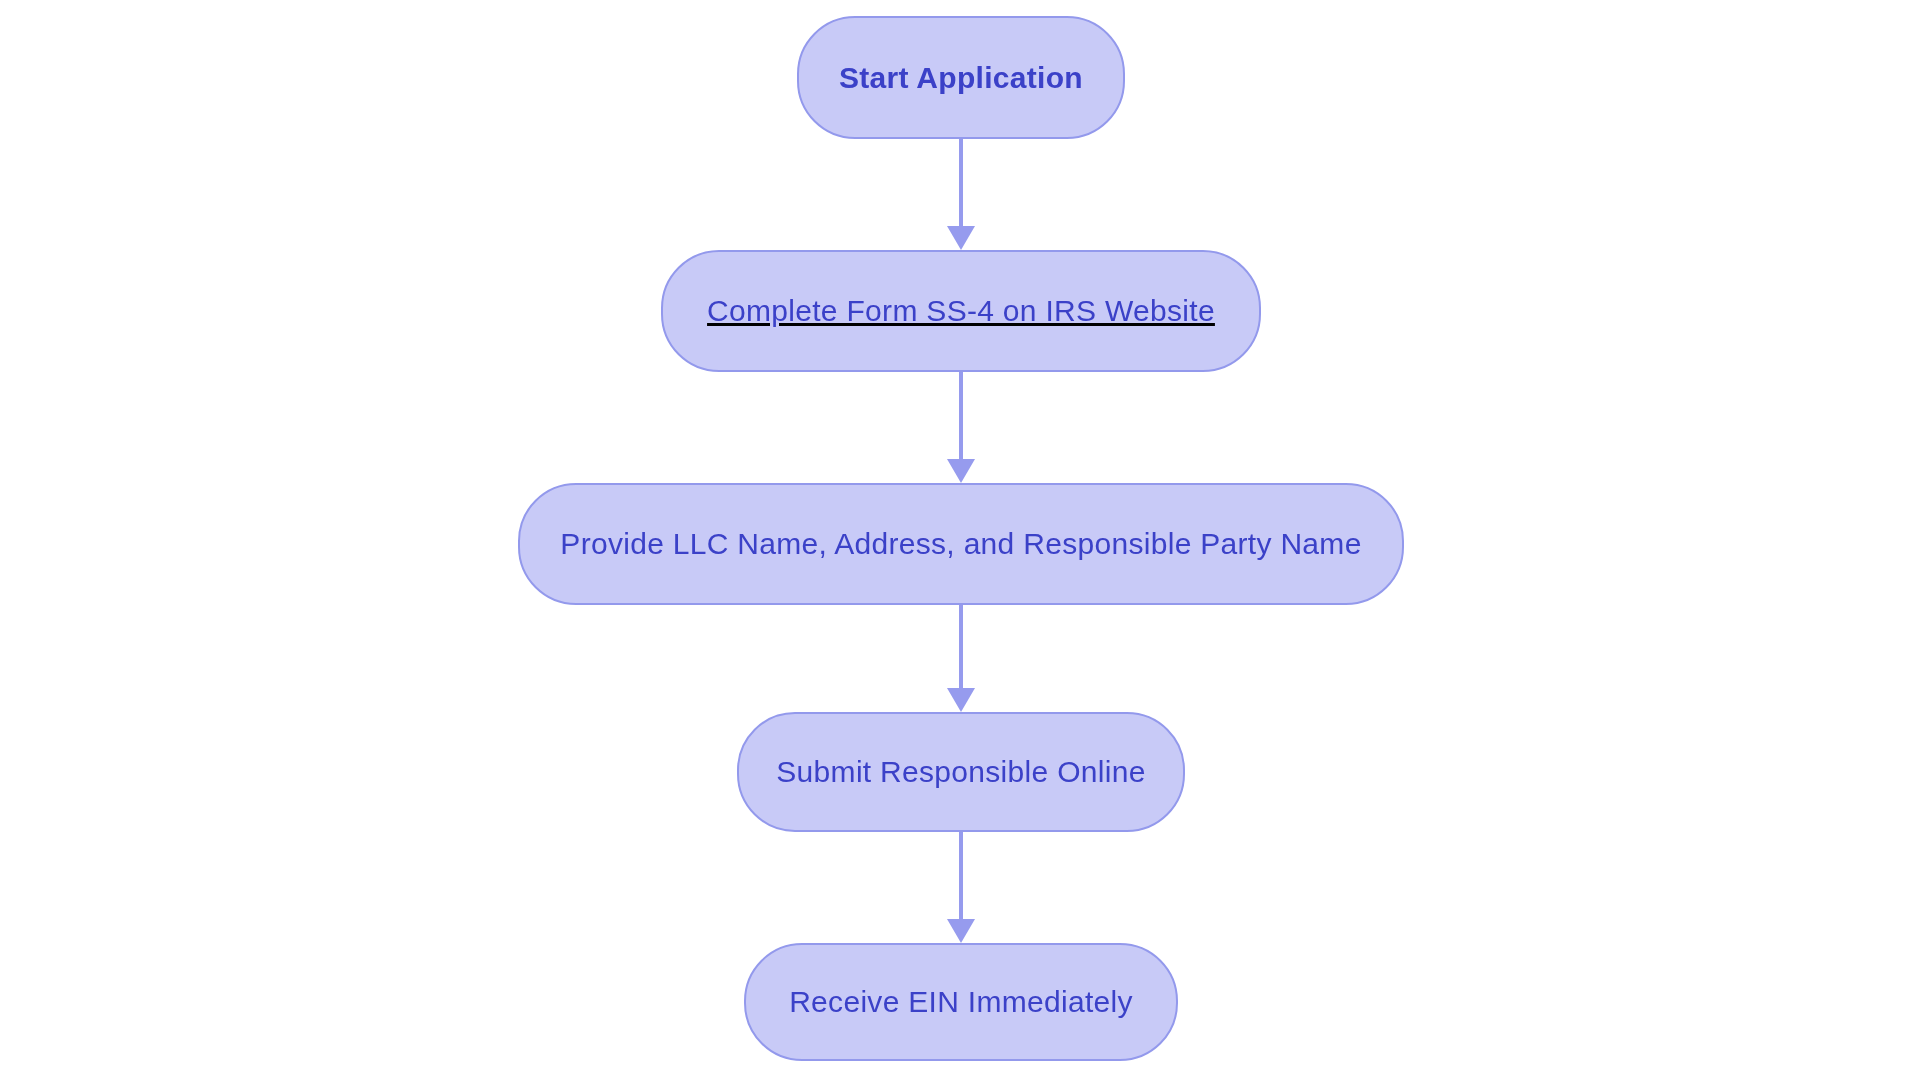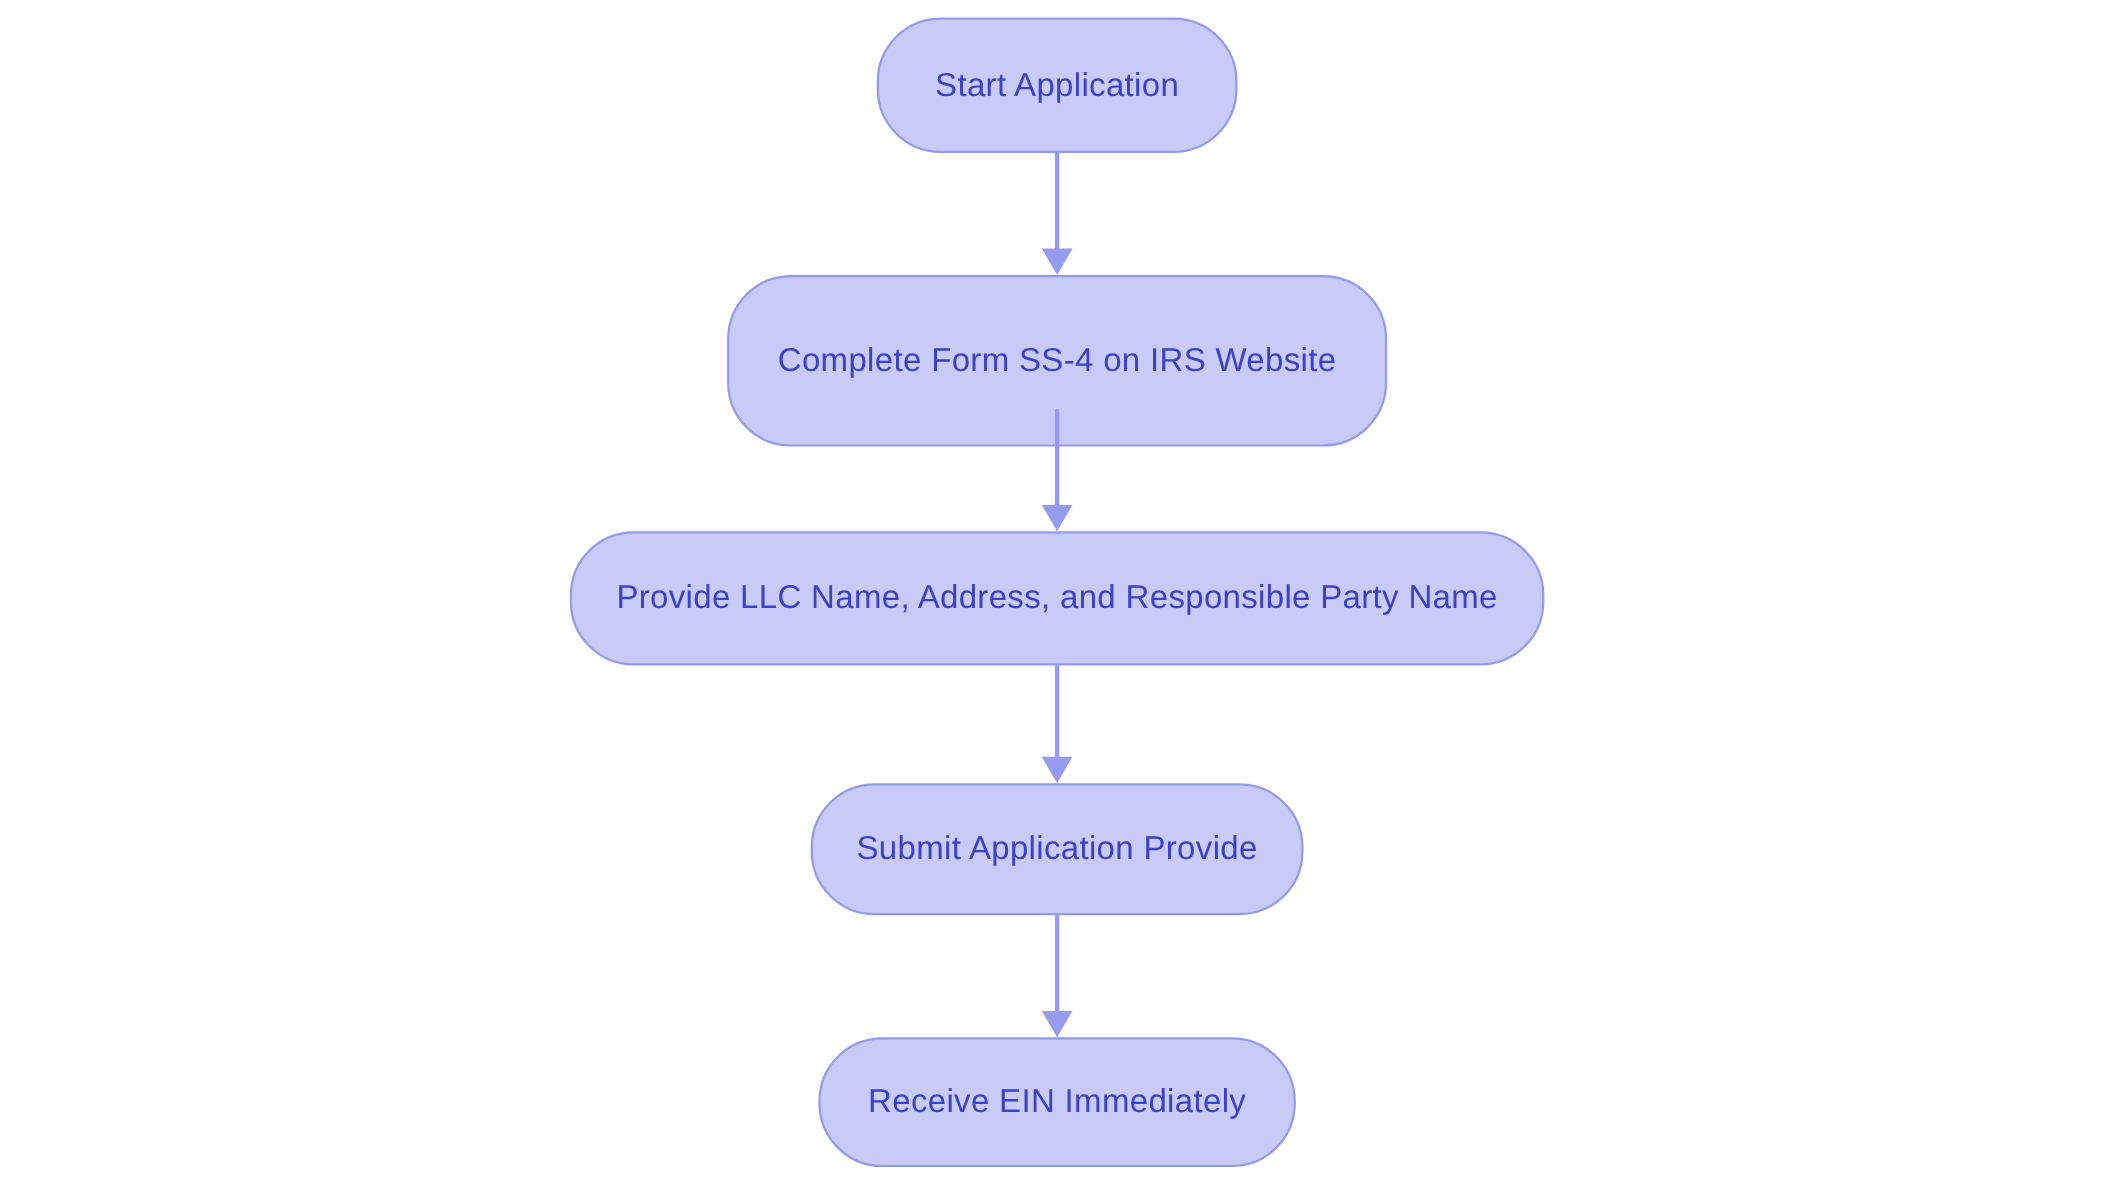--- a/index.html
+++ b/index.html
@@ -26,22 +26,22 @@
     justify-content: center;
     text-align: center;
   }
   .node-label {
     color: #3b41c8;
     font-size: 30px;
     letter-spacing: 0.3px;
     line-height: 1.2;
     white-space: nowrap;
   }
-  .node-1 { left: 797px; top: 16px;  width: 328px; height: 123px; }
-  .node-2 { left: 661px; top: 250px; width: 600px; height: 156px; }
+  .node-1 { left: 797px; top: 16px;  width: 328px; height: 123px; font-weight: bold; }
+  .node-2 { left: 661px; top: 250px; width: 600px; height: 122px; text-decoration: underline; }
   .node-3 { left: 518px; top: 483px; width: 886px; height: 122px; }
   .node-4 { left: 737px; top: 712px; width: 448px; height: 120px; }
   .node-5 { left: 744px; top: 943px; width: 434px; height: 118px; justify-content: center; }
 
   .arrow {
     position: absolute;
     left: 947px;          
     width: 28px;
   }
   .arrow-line {
@@ -94,21 +94,21 @@
   <div class="node node-3">
     <span class="node-label">Provide LLC Name, Address, and Responsible Party Name</span>
   </div>
 
   <div class="arrow arrow-3">
     <div class="arrow-line"></div>
     <div class="arrow-head"></div>
   </div>
 
   <div class="node node-4">
-    <span class="node-label">Submit Application Provide</span>
+    <span class="node-label">Submit Responsible Online</span>
   </div>
 
   <div class="arrow arrow-4">
     <div class="arrow-line"></div>
     <div class="arrow-head"></div>
   </div>
 
   <div class="node node-5">
     <span class="node-label">Receive EIN Immediately</span>
   </div>

